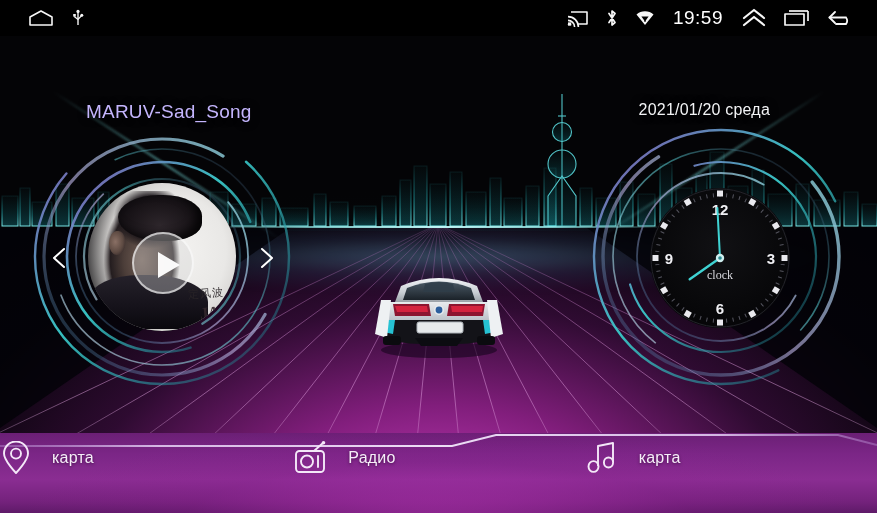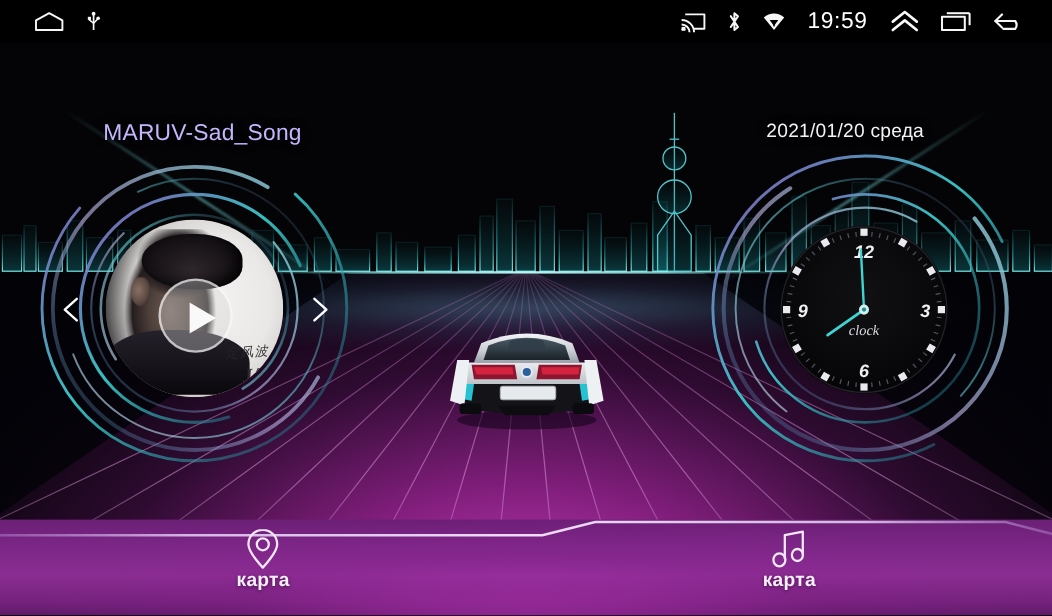--- a/index.html
+++ b/index.html
@@ -137,21 +137,20 @@
     position: absolute;
     left: 50%; top: 262px;
     transform: translateX(-50%);
     z-index: 8;
   }
 
   
   .widget {
     position: absolute;
     z-index: 12;
-    font-style: italic;
   }
   .widget-left  { left: 18px;  top: 128px; width: 290px; height: 270px; }
   .widget-right { right: 12px; top: 128px; width: 290px; height: 270px; }
 
   .rings { position: absolute; left: 0; top: 0; }
 
   
   .disc {
     position: absolute;
     left: 70px; top: 55px;
@@ -306,25 +305,24 @@
   .nav-items {
     position: relative;
     z-index: 3;
     display: flex;
     width: 877px;
     padding-top: 8px;
   }
   .nav-item {
     flex: 1;
     display: flex;
-    flex-direction: column;
+    flex-direction: row;
     align-items: center;
-    gap: 0;
+    gap: 20px;
     cursor: pointer;
-    font-weight: bold;
   }
   .nav-icon { display: block; height: 34px; }
   .nav-label {
     color: #f6eef8;
     font-size: 16px;
     letter-spacing: .2px;
     text-shadow: 0 1px 3px rgba(40,0,45,.65);
     white-space: nowrap;
   }
 </style>
@@ -876,20 +874,30 @@
     <div class="nav-items">
 
       <div class="nav-item">
         <svg class="nav-icon" width="32" height="34" viewBox="0 0 32 34">
           <path d="M16 32 C16 32 28 19.5 28 12.5 A12 12 0 0 0 4 12.5 C4 19.5 16 32 16 32 Z" fill="none" stroke="#f4e8f8" stroke-width="1.9" stroke-linejoin="round"></path>
           <circle cx="16" cy="12.6" r="5" fill="none" stroke="#f4e8f8" stroke-width="1.9"></circle>
         </svg>
         <span class="nav-label">карта</span>
       </div>
 
+      <div class="nav-item">
+        <svg class="nav-icon" width="36" height="34" viewBox="0 0 36 34">
+          <line x1="22" y1="10" x2="31" y2="2" stroke="#f4e8f8" stroke-width="1.9" stroke-linecap="round"></line>
+          <circle cx="31.5" cy="1.8" r="1.8" fill="#f4e8f8"></circle>
+          <rect x="4" y="10" width="28" height="21" rx="3.5" fill="none" stroke="#f4e8f8" stroke-width="1.9"></rect>
+          <circle cx="15" cy="20.5" r="6" fill="none" stroke="#f4e8f8" stroke-width="1.9"></circle>
+          <line x1="26" y1="15" x2="26" y2="26" stroke="#f4e8f8" stroke-width="1.9" stroke-linecap="round"></line>
+        </svg>
+        <span class="nav-label">Радио</span>
+      </div>
 
 
 
       <div class="nav-item">
         <svg class="nav-icon" width="34" height="34" viewBox="0 0 34 34">
           <path d="M13 25 L13 5 L28 2 L28 21" fill="none" stroke="#f4e8f8" stroke-width="1.9" stroke-linejoin="round"></path>
           <ellipse cx="8.5" cy="25.5" rx="5" ry="5.4" fill="none" stroke="#f4e8f8" stroke-width="1.9"></ellipse>
           <ellipse cx="23.5" cy="21.5" rx="4.6" ry="5" fill="none" stroke="#f4e8f8" stroke-width="1.9"></ellipse>
         </svg>
         <span class="nav-label">карта</span>

